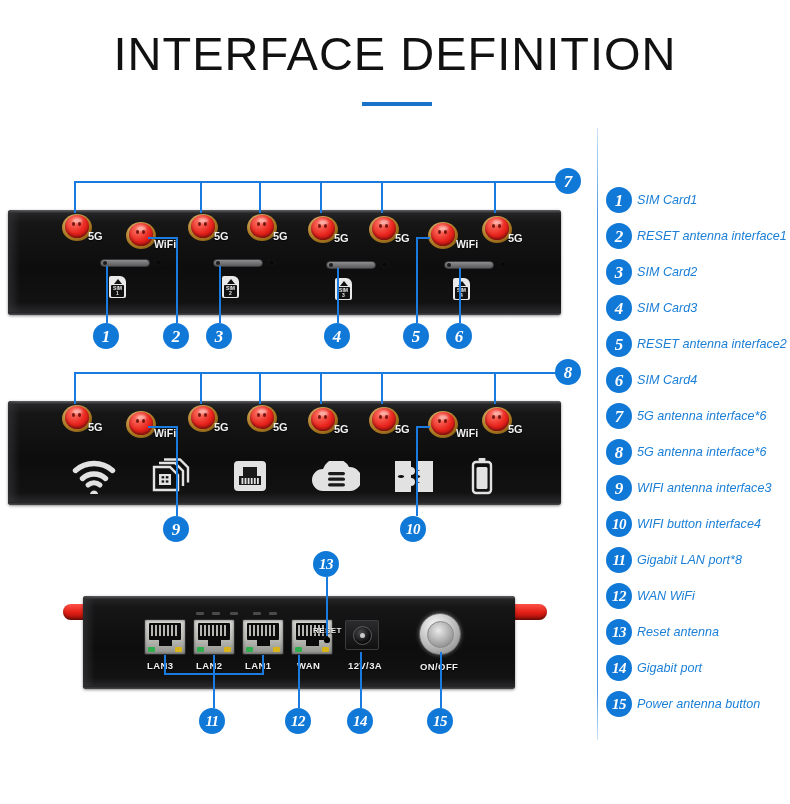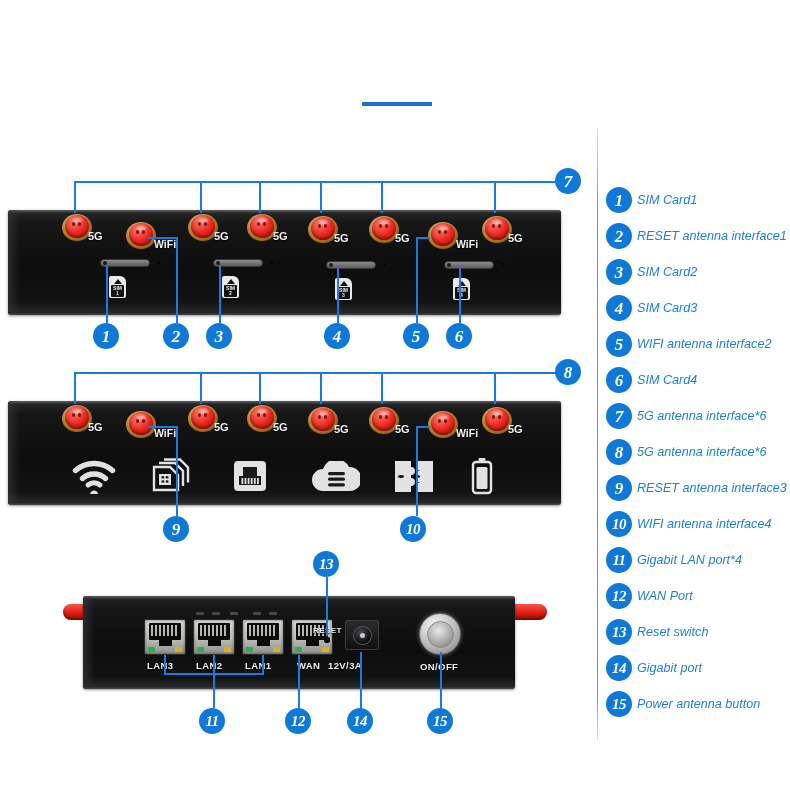--- a/index.html
+++ b/index.html
@@ -232,20 +232,21 @@
   .led-strip {
     position: absolute; width: 8px; height: 3px; border-radius: 1px;
     background: #4a4a4c; z-index: 13;
   }
 </style>
 </head>
 <body>
 
 <div id="page">
 
+  <div class="title">INTERFACE DEFINITION</div>
   <div class="title-rule"></div>
 
   <div class="v-divider"></div>
 
   <div class="legend">
     <div class="legend-row">
       <div class="badge">1</div>
       <div class="legend-label">SIM Card1</div>
     </div>
     <div class="legend-row">
@@ -255,53 +256,53 @@
     <div class="legend-row">
       <div class="badge">3</div>
       <div class="legend-label">SIM Card2</div>
     </div>
     <div class="legend-row">
       <div class="badge">4</div>
       <div class="legend-label">SIM Card3</div>
     </div>
     <div class="legend-row">
       <div class="badge">5</div>
-      <div class="legend-label">WIFI antenna interface2</div>
+      <div class="legend-label">RESET antenna interface2</div>
     </div>
     <div class="legend-row">
       <div class="badge">6</div>
       <div class="legend-label">SIM Card4</div>
     </div>
     <div class="legend-row">
       <div class="badge">7</div>
       <div class="legend-label">5G antenna interface*6</div>
     </div>
     <div class="legend-row">
       <div class="badge">8</div>
       <div class="legend-label">5G antenna interface*6</div>
     </div>
     <div class="legend-row">
       <div class="badge">9</div>
-      <div class="legend-label">RESET antenna interface3</div>
+      <div class="legend-label">WIFI antenna interface3</div>
     </div>
     <div class="legend-row">
       <div class="badge two-digit">10</div>
-      <div class="legend-label">WIFI antenna interface4</div>
+      <div class="legend-label">WIFI button interface4</div>
     </div>
     <div class="legend-row">
       <div class="badge two-digit">11</div>
-      <div class="legend-label">Gigabit LAN port*4</div>
+      <div class="legend-label">Gigabit LAN port*8</div>
     </div>
     <div class="legend-row">
       <div class="badge two-digit">12</div>
-      <div class="legend-label">WAN Port</div>
+      <div class="legend-label">WAN WiFi</div>
     </div>
     <div class="legend-row">
       <div class="badge two-digit">13</div>
-      <div class="legend-label">Reset switch</div>
+      <div class="legend-label">Reset antenna</div>
     </div>
     <div class="legend-row">
       <div class="badge two-digit">14</div>
       <div class="legend-label">Gigabit port</div>
     </div>
     <div class="legend-row">
       <div class="badge two-digit">15</div>
       <div class="legend-label">Power antenna button</div>
     </div>
   </div>
@@ -674,21 +675,21 @@
   <div class="port-label" style="left:297px; top:660px;">WAN</div>
 
   <div class="port-label" style="left:313px; top:626px; font-size:8px;">RESET</div>
   <div class="reset-hole" style="left:324px; top:637px;"></div>
 
   <div class="dc-jack" style="left:345px; top:620px;">
     <div class="ring">
       <div class="pin"></div>
     </div>
   </div>
-  <div class="port-label" style="left:328px; top:660px;text-align:center;">12V/3A</div>
+  <div class="port-label" style="left:348px; top:660px;text-align:center;">12V/3A</div>
 
   <div class="pwr-btn" style="left:419px; top:613px;">
     <div class="inner"></div>
   </div>
   <div class="port-label" style="left:420px; top:661px;">ON/OFF</div>
 
   <div class="lead-v" style="left:164px; top:655px; height:18px;"></div>
   <div class="lead-v" style="left:213px; top:655px; height:18px;"></div>
   <div class="lead-v" style="left:262px; top:655px; height:18px;"></div>
   <div class="lead-h" style="left:164px; top:673px; width:100px;"></div>

